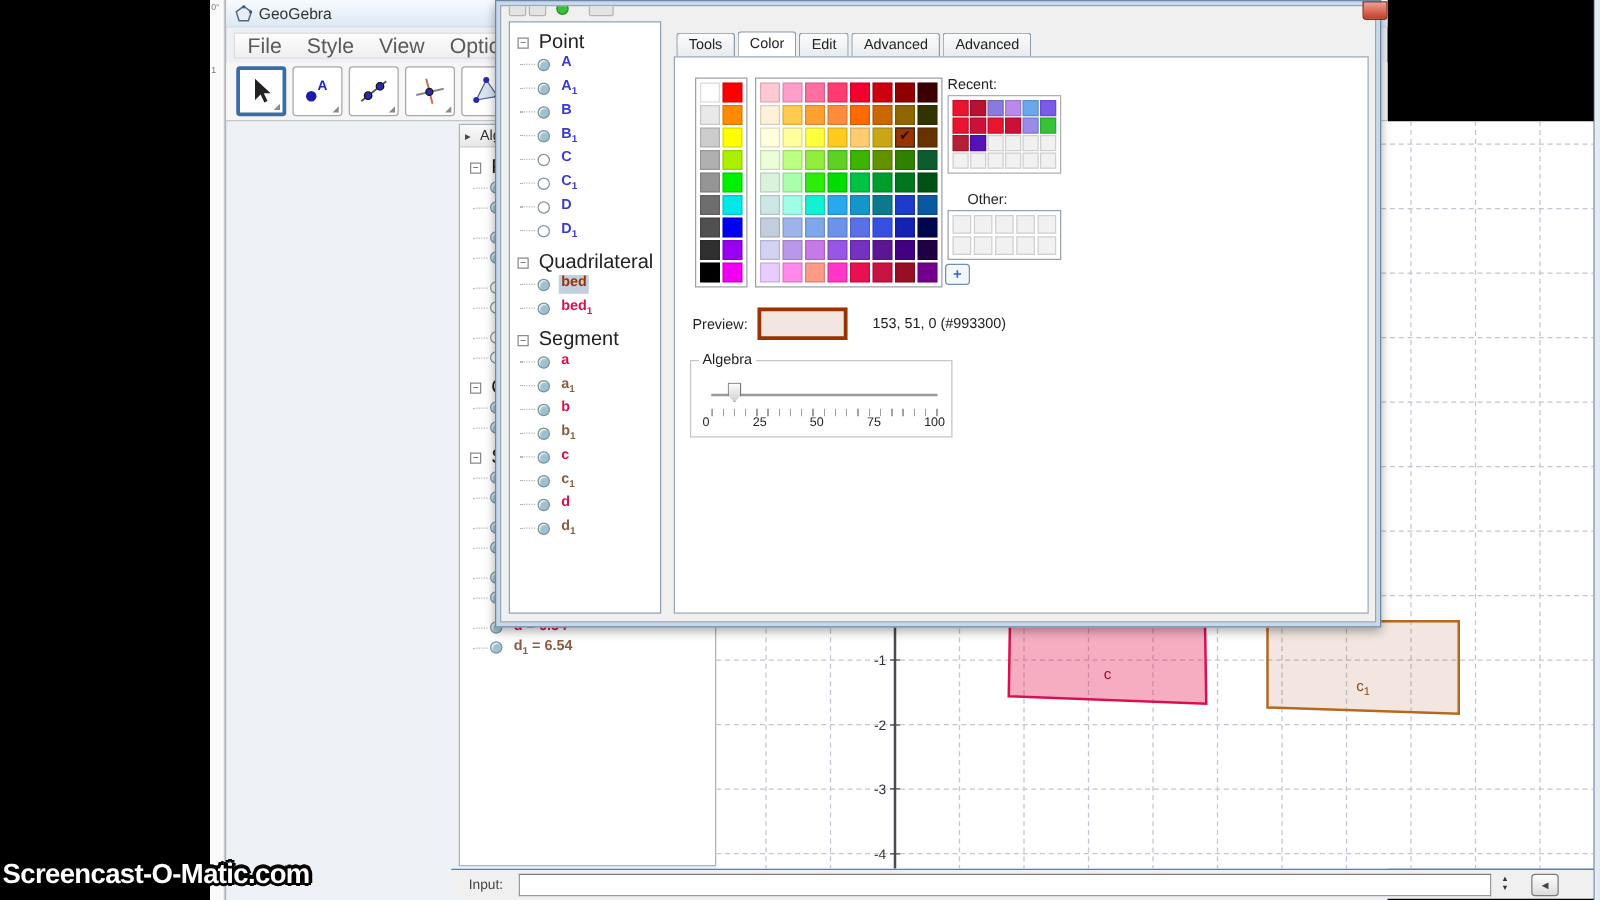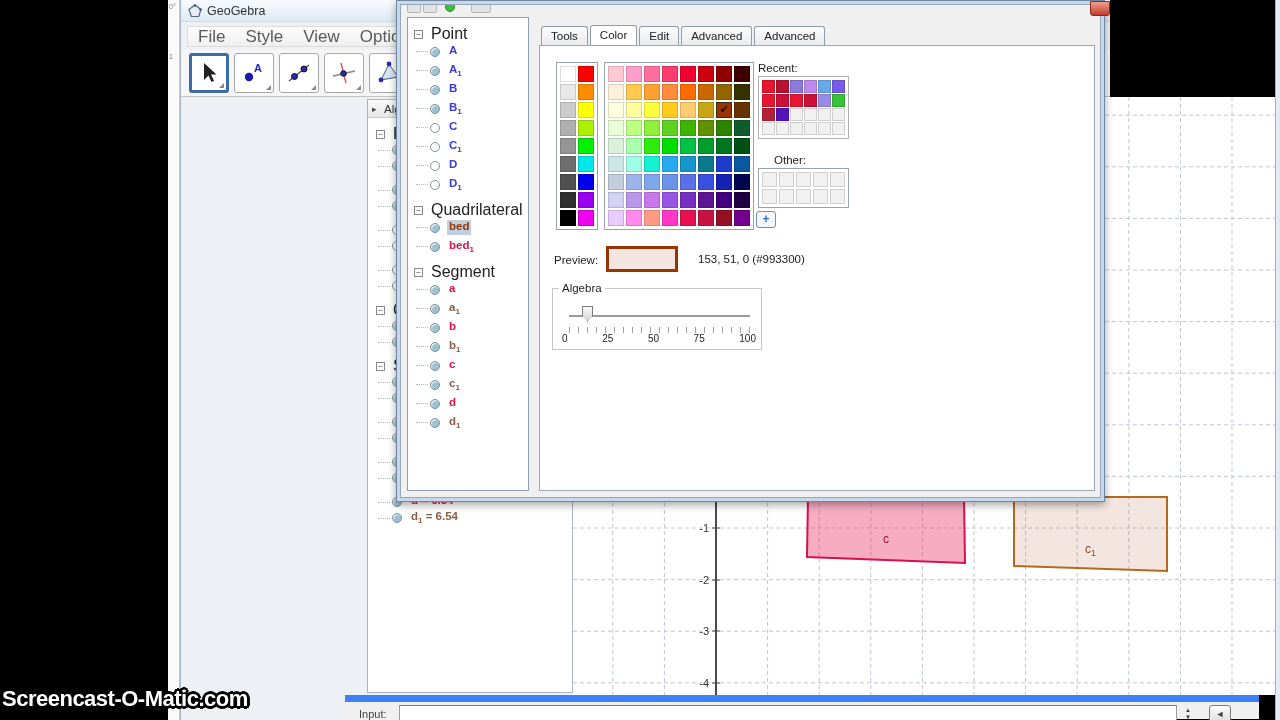--- a/index.html
+++ b/index.html
@@ -40,21 +40,21 @@
   .bullet { width:10px; height:10px; border-radius:50%; border:1px solid #7e949c; margin:0 7px 0 2px; box-shadow:inset 1px 1px 1px rgba(255,255,255,.8); flex:none; }
   .tlabel { font-size:11.5px; font-weight:bold; white-space:nowrap; padding:0 2px; }
   .tlabel sub { font-size:8px; }
   .selected .tlabel { background:#c2cfe0; }
 
   
   .gfx-wrap { position:absolute; left:392px; top:97px; width:702px; height:598px; background:#fff; z-index:2; }
   .win-right { position:absolute; left:1094px; top:0; width:16px; height:720px; background:linear-gradient(90deg,#e7edf4,#cfdcea); border-left:1px solid #9fb0c2; z-index:3; }
 
   
-  .inputbar { position:absolute; left:164px; top:695px; width:914px; height:24px; background:#f0f0f0; border-top:7px solid #3b82f6; z-index:4; }
+  .inputbar { position:absolute; left:180px; top:695px; width:914px; height:24px; background:#f0f0f0; border-top:1px solid #3b82f6; z-index:4; }
   .inputbar .in-label { position:absolute; left:14px; top:6px; font-size:11px; color:#444; }
   .inputbar input { position:absolute; left:54px; top:3px; width:778px; height:18px; border:1px solid #9a9a9a; border-top-color:#7a7a7a; background:#fff; font-size:11px; padding:0 3px; }
   .spinner { position:absolute; left:836px; top:3px; width:14px; height:18px; display:flex; flex-direction:column; align-items:center; justify-content:center; color:#333; }
   .spinner span { font-size:6px; line-height:7px; }
   .help-btn { position:absolute; left:864px; top:3px; width:22px; height:18px; border:1px solid #7a7a7a; border-radius:3px; background:linear-gradient(#fefefe,#dcdcdc); font-size:9px; color:#444; text-align:center; line-height:16px; }
 
   
   .dialog { position:absolute; left:396px; top:0; width:709px; height:502px; background:#c7d8ea; border:1px solid #6e87a3; padding:3px; z-index:10; box-shadow:0 3px 8px rgba(0,0,0,.35); }
   .dialog-body { position:relative; width:100%; height:100%; background:#f0f0f0; border:1px solid #97a7b7; }
   .dlg-sliver { position:absolute; left:0; top:0; width:100%; height:10px; overflow:hidden; }

